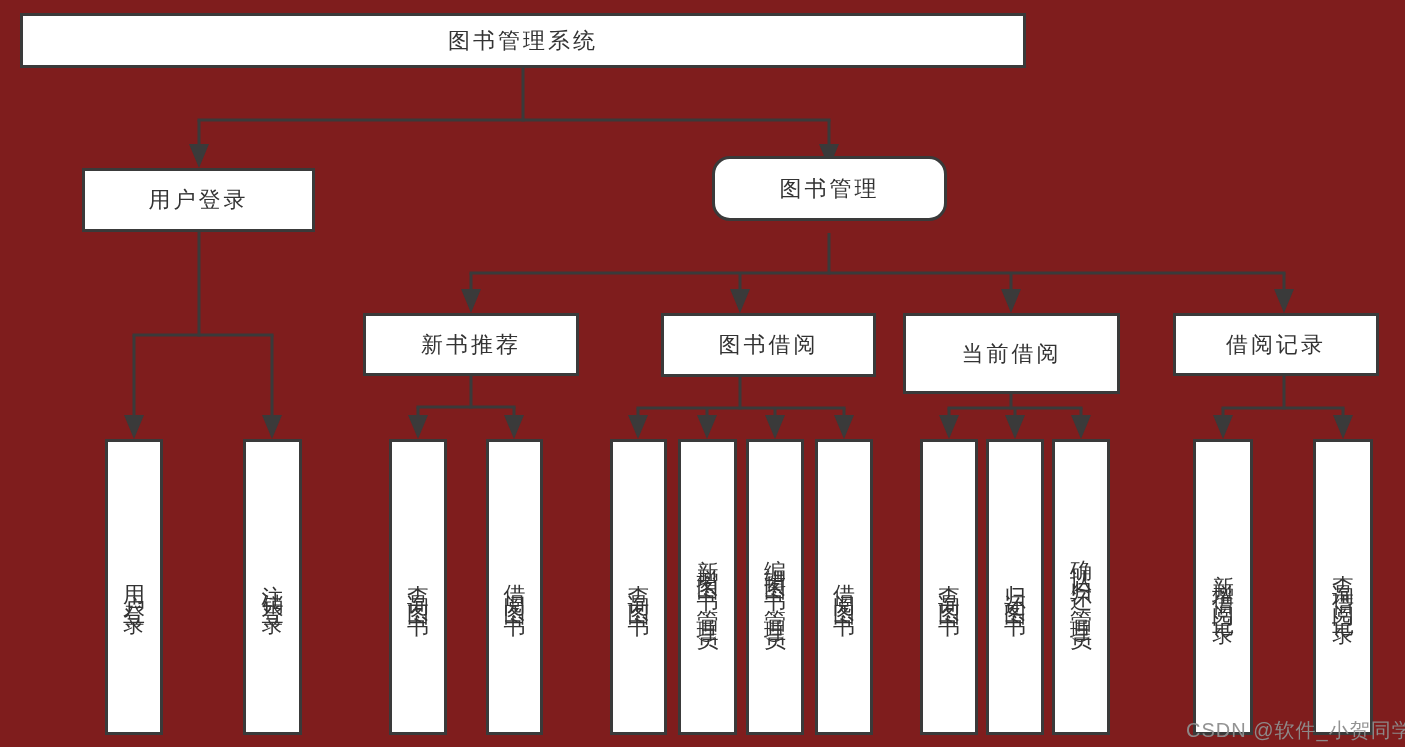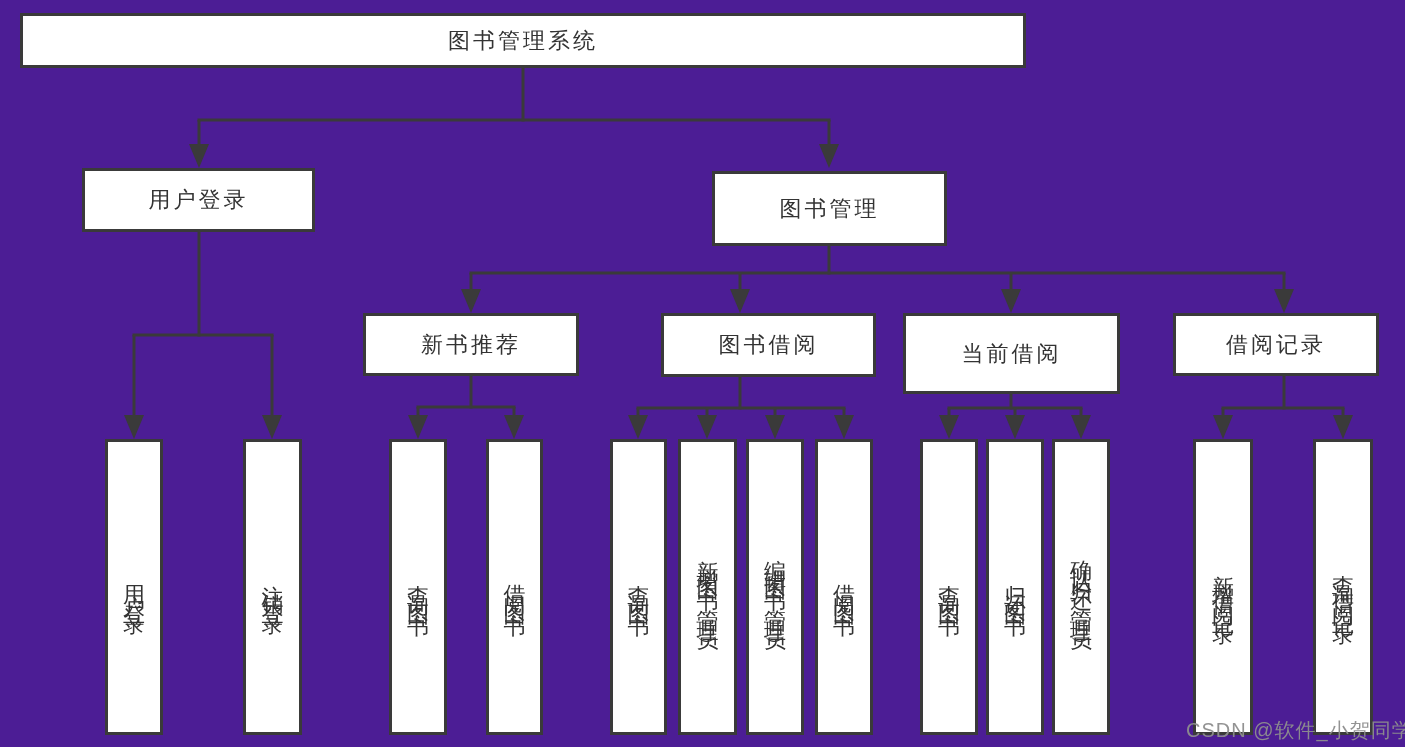--- a/index.html
+++ b/index.html
@@ -1,17 +1,17 @@
 <!DOCTYPE html>
 <html><head>
 <meta charset="utf-8">
 <style>
   html,body { margin:0; padding:0; background:#ffffff; }
   .stage {
-    position:relative; width:1405px; height:747px; background:#4c1d95;
+    position:relative; width:1405px; height:747px; background:#7f1d1d;
     font-family:"Liberation Sans", sans-serif; color:#333333; overflow:hidden;
   }
   .stage * { box-sizing:border-box; }
   svg.wires { position:absolute; left:0; top:0; z-index:1; }
   svg.wires line { stroke:#3a3a3a; stroke-width:3; }
   svg.wires polygon { fill:#3a3a3a; }
   .node {
     position:absolute; z-index:2; background:#ffffff;
     border:3px solid #3a3a3a;
     display:flex; align-items:center; justify-content:center;
@@ -95,21 +95,21 @@
     <line x1="1221.5" y1="408" x2="1344.5" y2="408"></line>
     <line x1="1223" y1="408" x2="1223" y2="417"></line>
     <polygon points="1213,415 1233,415 1223,439"></polygon>
     <line x1="1343" y1="408" x2="1343" y2="417"></line>
     <polygon points="1333,415 1353,415 1343,439"></polygon>
   </svg>
 
   <div class="node" style="left:20px; top:13px; width:1006px; height:55px;">图书管理系统</div>
 
   <div class="node" style="left:82px; top:168px; width:233px; height:64px;">用户登录</div>
-  <div class="node" style="left:712px; top:171px; width:235px; height:75px;">图书管理</div>
+  <div class="node" style="left:712px; top:156px; width:235px; height:65px;border-radius:18px;">图书管理</div>
 
   <div class="node" style="left:363px; top:313px; width:216px; height:63px;">新书推荐</div>
   <div class="node" style="left:632px; top:313px; width:215px; height:64px;margin-left:29px;">图书借阅</div>
   <div class="node" style="left:903px; top:313px; width:217px; height:81px;">当前借阅</div>
   <div class="node" style="left:1173px; top:313px; width:206px; height:63px;">借阅记录</div>
 
   <div class="leaf" style="left:105px; width:58px;">用户登录</div>
   <div class="leaf" style="left:243px; width:59px;">注销登录</div>
 
   <div class="leaf" style="left:389px; width:58px;">查询图书</div>

